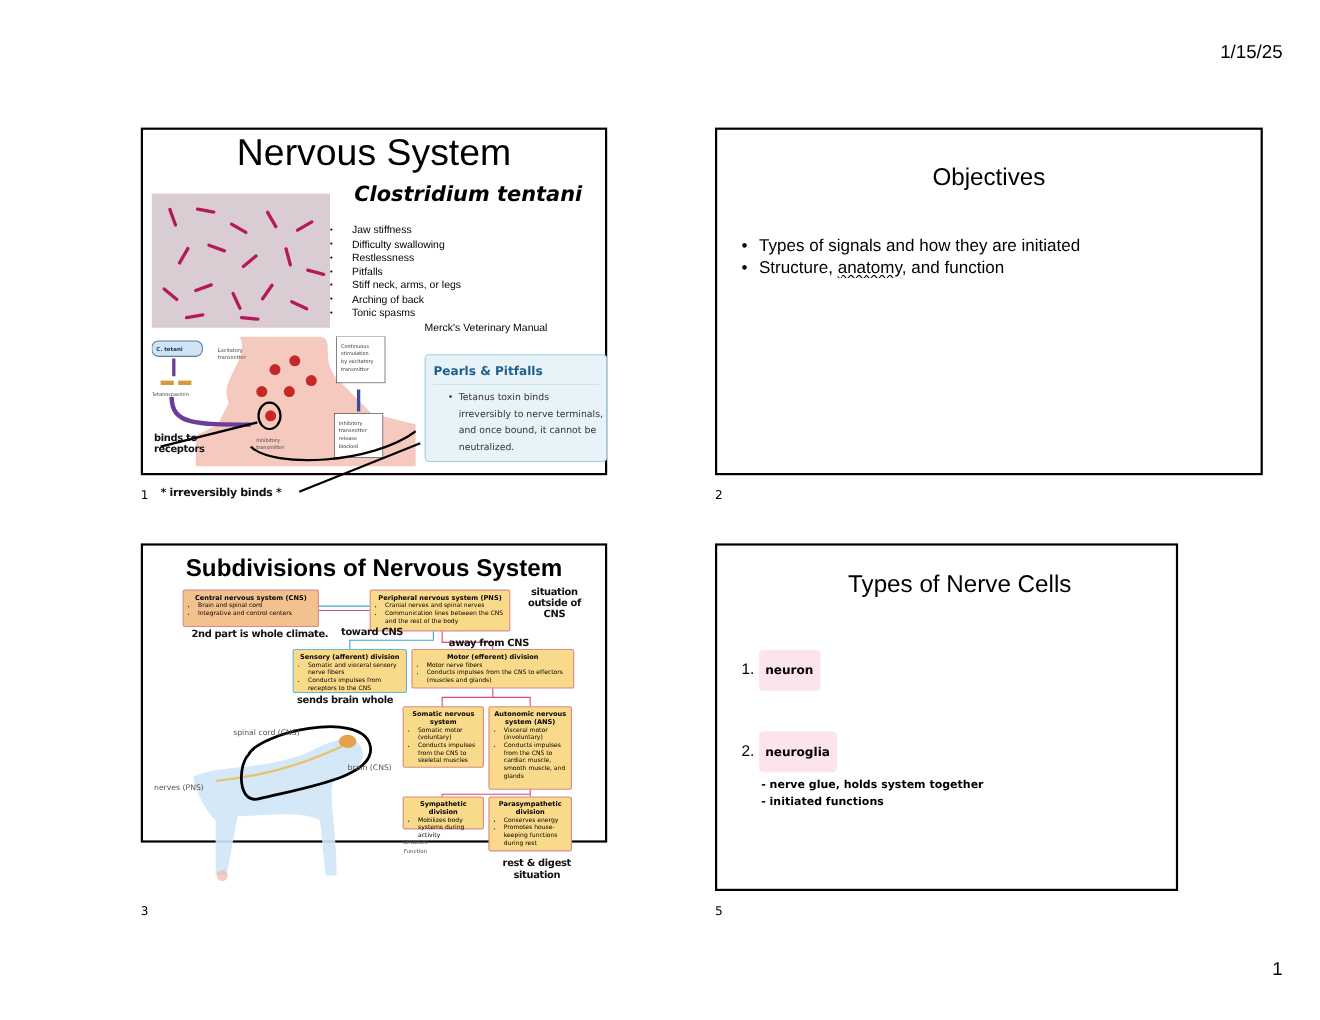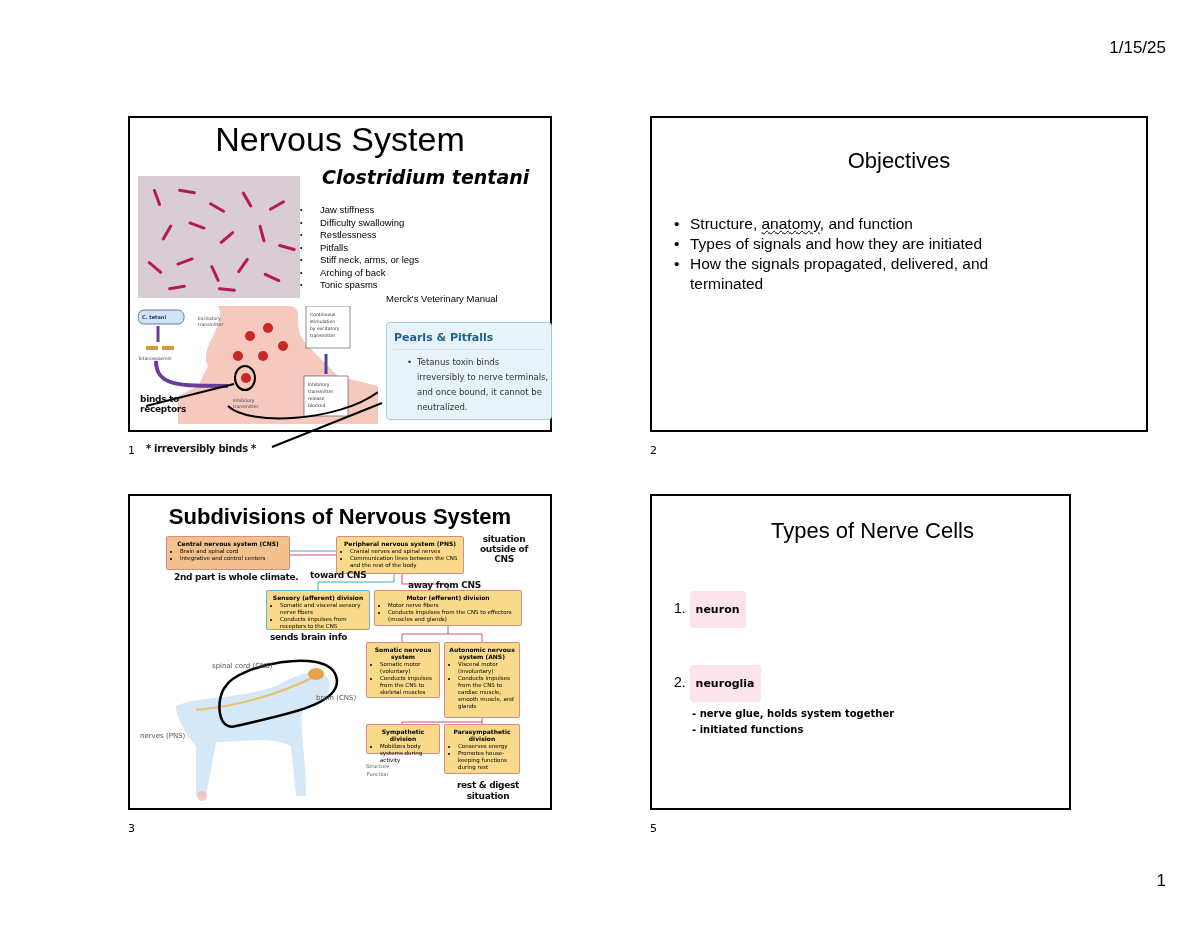--- a/index.html
+++ b/index.html
@@ -3,21 +3,21 @@
 <meta charset="utf-8">
 <style>
   html,body{margin:0;padding:0;background:#fff;}
   body{width:1200px;height:927px;position:relative;overflow:hidden;font-family:"Liberation Sans",sans-serif;color:#000;}
   .page-date{position:absolute;top:38px;right:34px;font-size:17px;}
   .page-num{position:absolute;bottom:36px;right:34px;font-size:17px;}
   .slide{position:absolute;border:2px solid #000;background:#fff;box-sizing:border-box;overflow:visible;}
   .slide-num{position:absolute;font-size:11px;font-family:"DejaVu Sans",sans-serif;}
   .s1{left:128px;top:116px;width:424px;height:316px;}
   .s2{left:650px;top:116px;width:498px;height:316px;}
-  .s3{left:128px;top:494px;width:424px;height:316px;}
+  .s3{left:128px;top:494px;width:424px;height:272px;}
   .s4{left:650px;top:494px;width:421px;height:316px;}
   .hand{font-family:"DejaVu Sans",sans-serif;font-weight:bold;font-size:9px;color:#111;position:absolute;letter-spacing:-0.3px;}
 
   
   .s1 .title{position:absolute;left:0;right:0;top:2px;text-align:center;font-size:34px;}
   .s1 .subtitle{position:absolute;left:192px;top:48px;font-size:19px;font-style:italic;font-weight:bold;font-family:"DejaVu Sans",sans-serif;}
   .s1 .bacteria{position:absolute;left:8px;top:58px;width:162px;height:122px;background:#d9cdd3;overflow:hidden;}
   .rod{position:absolute;width:18px;height:3px;background:#b5195a;border-radius:2px;}
   .s1 .symptoms{position:absolute;left:180px;top:86px;margin:0;padding:0;list-style:none;font-size:9.5px;line-height:12.5px;}
   .s1 .symptoms li:before{content:"\2022";position:absolute;left:-10px;font-size:7px;}
@@ -137,23 +137,22 @@
 </div>
 <div class="slide-num" style="left:128px;top:444px;">1</div>
 <div class="hand" style="left:146px;top:443px;font-size:10px;">* irreversibly binds *</div>
 <svg style="position:absolute;left:270px;top:395px;" width="120" height="60">
   <path d="M2 52 L112 8" stroke="#000" stroke-width="2" fill="none"></path>
 </svg>
 
 <div class="slide s2">
   <div class="title">Objectives</div>
   <ul class="obj">
+    <li>Types of signals and how they are initiated</li>
     <li><span>Structure, </span><span class="squig">anatomy</span><span>, and function</span></li>
-    <li>Types of signals and how they are initiated</li>
-    <li>How the signals propagated, delivered, and terminated</li>
   </ul>
 </div>
 <div class="slide-num" style="left:650px;top:444px;">2</div>
 
 <div class="slide s3">
   <div class="title">Subdivisions of Nervous System</div>
 
   <div class="box orange" style="left:36px;top:40px;width:124px;height:34px;">
     <div class="bh">Central nervous system (CNS)</div>
     <ul>
@@ -225,27 +224,27 @@
 
   <svg class="dog" viewBox="0 0 190 160">
     <path d="M20 60 C40 50 80 54 120 40 C140 30 160 20 170 30 C180 40 170 60 150 60 C140 70 150 100 150 150 L140 150 L135 100 C120 90 80 96 60 96 L50 150 L40 150 L40 100 C30 90 20 70 20 60 Z" fill="#cfe6f6" opacity="0.9"></path>
     <path d="M40 64 C80 60 120 50 160 30" stroke="#e8c26a" stroke-width="2" fill="none"></path>
     <ellipse cx="160" cy="28" rx="8" ry="6" fill="#e6a24a"></ellipse>
     <path d="M70 40 C80 20 170 0 180 30 C190 60 120 70 80 80 C60 86 60 50 70 40 Z" stroke="#000" stroke-width="2.5" fill="none"></path>
     <circle cx="46" cy="150" r="5" fill="#f4b6b0" opacity="0.7"></circle>
   </svg>
   <div class="lbl" style="left:82px;top:166px;">spinal cord (CNS)</div>
   <div class="lbl" style="left:186px;top:198px;">brain (CNS)</div>
-  <div class="lbl" style="left:10px;top:216px;margin-top:20px;">nerves (PNS)</div>
+  <div class="lbl" style="left:10px;top:216px;">nerves (PNS)</div>
 
   <div class="hand" style="left:346px;top:38px;width:56px;line-height:10px;text-align:center;">situation outside of CNS</div>
   <div class="hand" style="left:44px;top:76px;">2nd part is whole climate.</div>
   <div class="hand" style="left:180px;top:74px;">toward CNS</div>
   <div class="hand" style="left:278px;top:84px;">away from CNS</div>
-  <div class="hand" style="left:140px;top:136px;">sends brain info</div>
+  <div class="hand" style="left:140px;top:136px;">sends brain whole</div>
   <div class="hand" style="left:318px;top:284px;width:80px;line-height:11px;text-align:center;">rest &amp; digest situation</div>
 </div>
 <div class="slide-num" style="left:128px;top:822px;">3</div>
 
 <div class="slide s4">
   <div class="title">Types of Nerve Cells</div>
   <div class="item" style="top:104px;">
     <span>1.</span> <span class="hl">neuron</span>
   </div>
   <div class="item" style="top:178px;">

